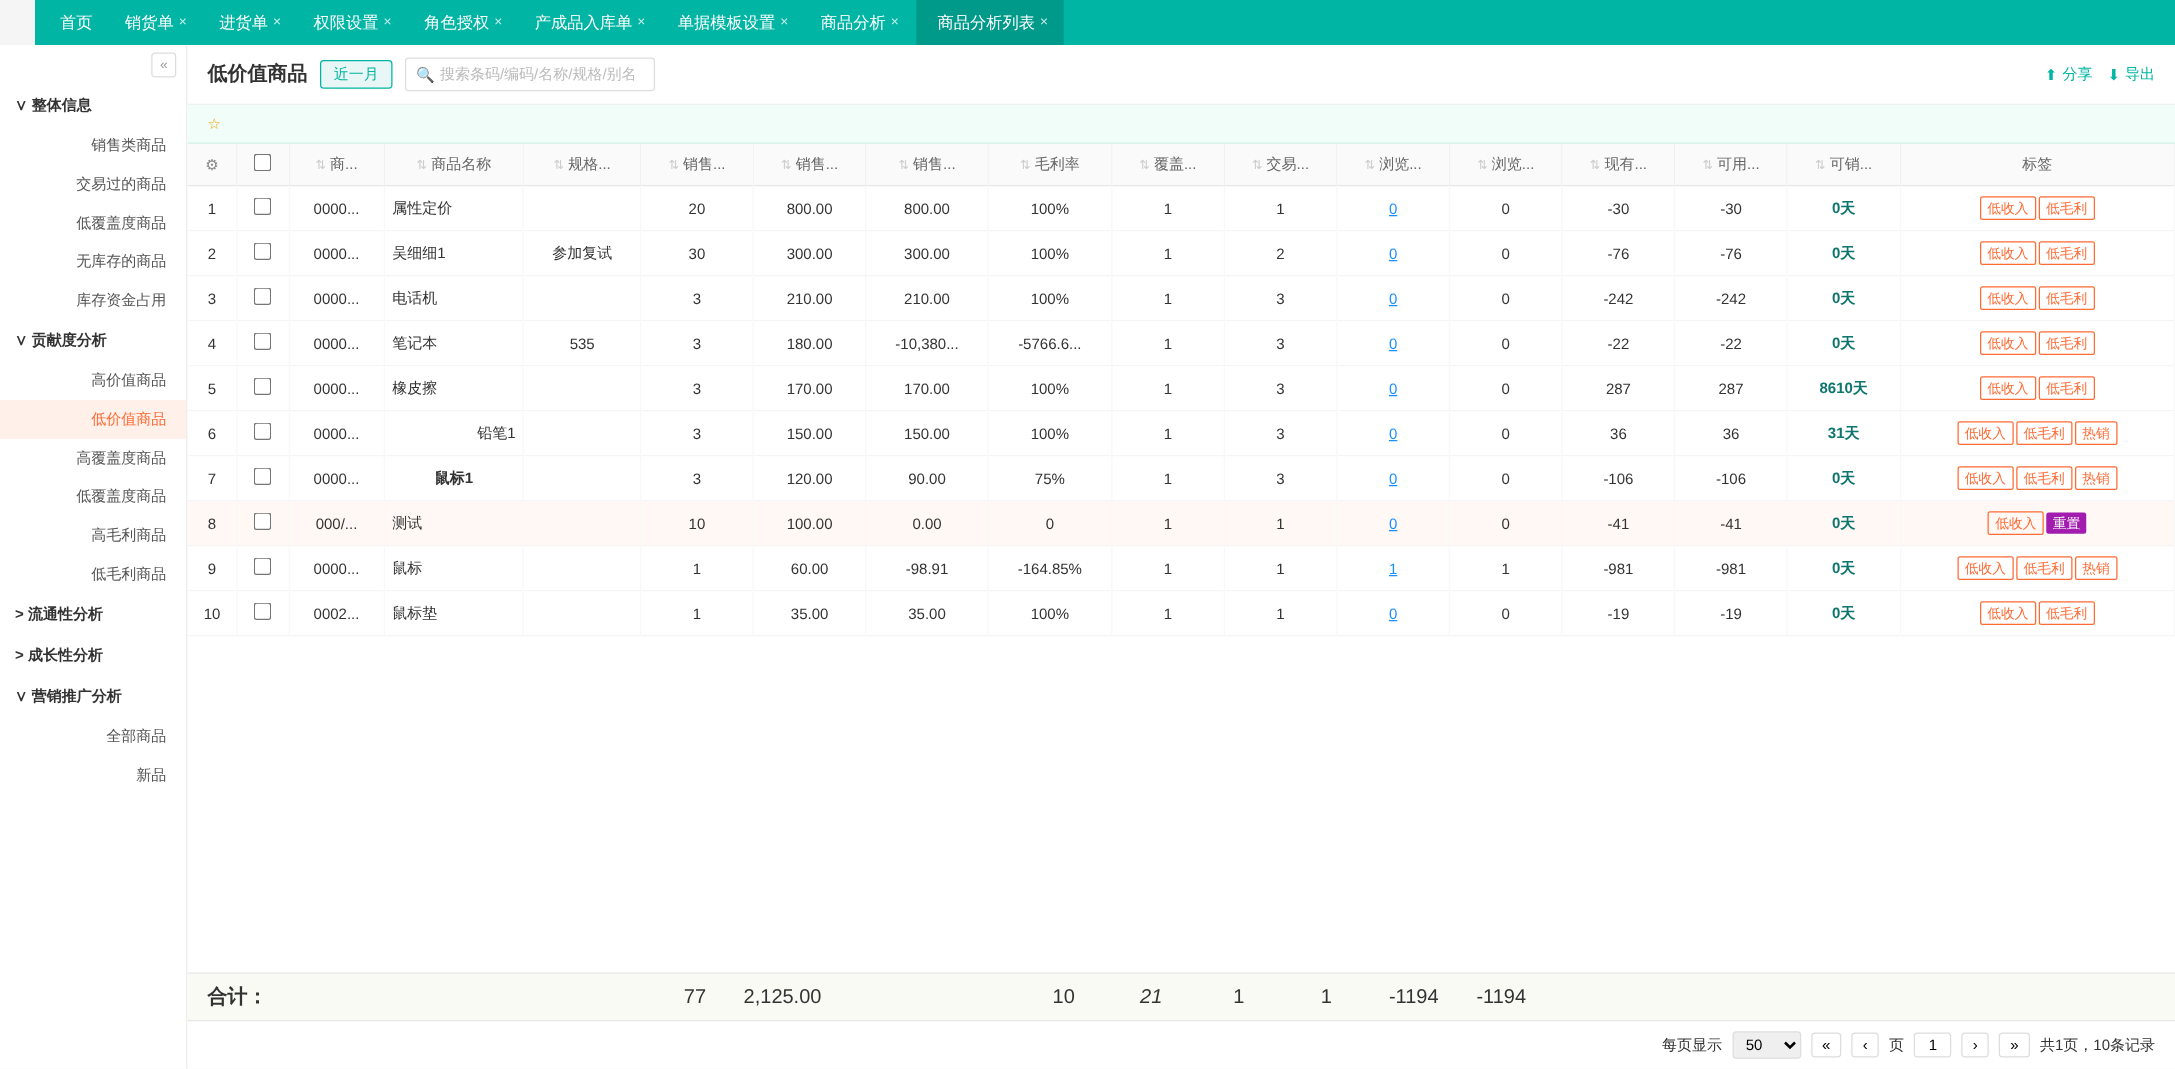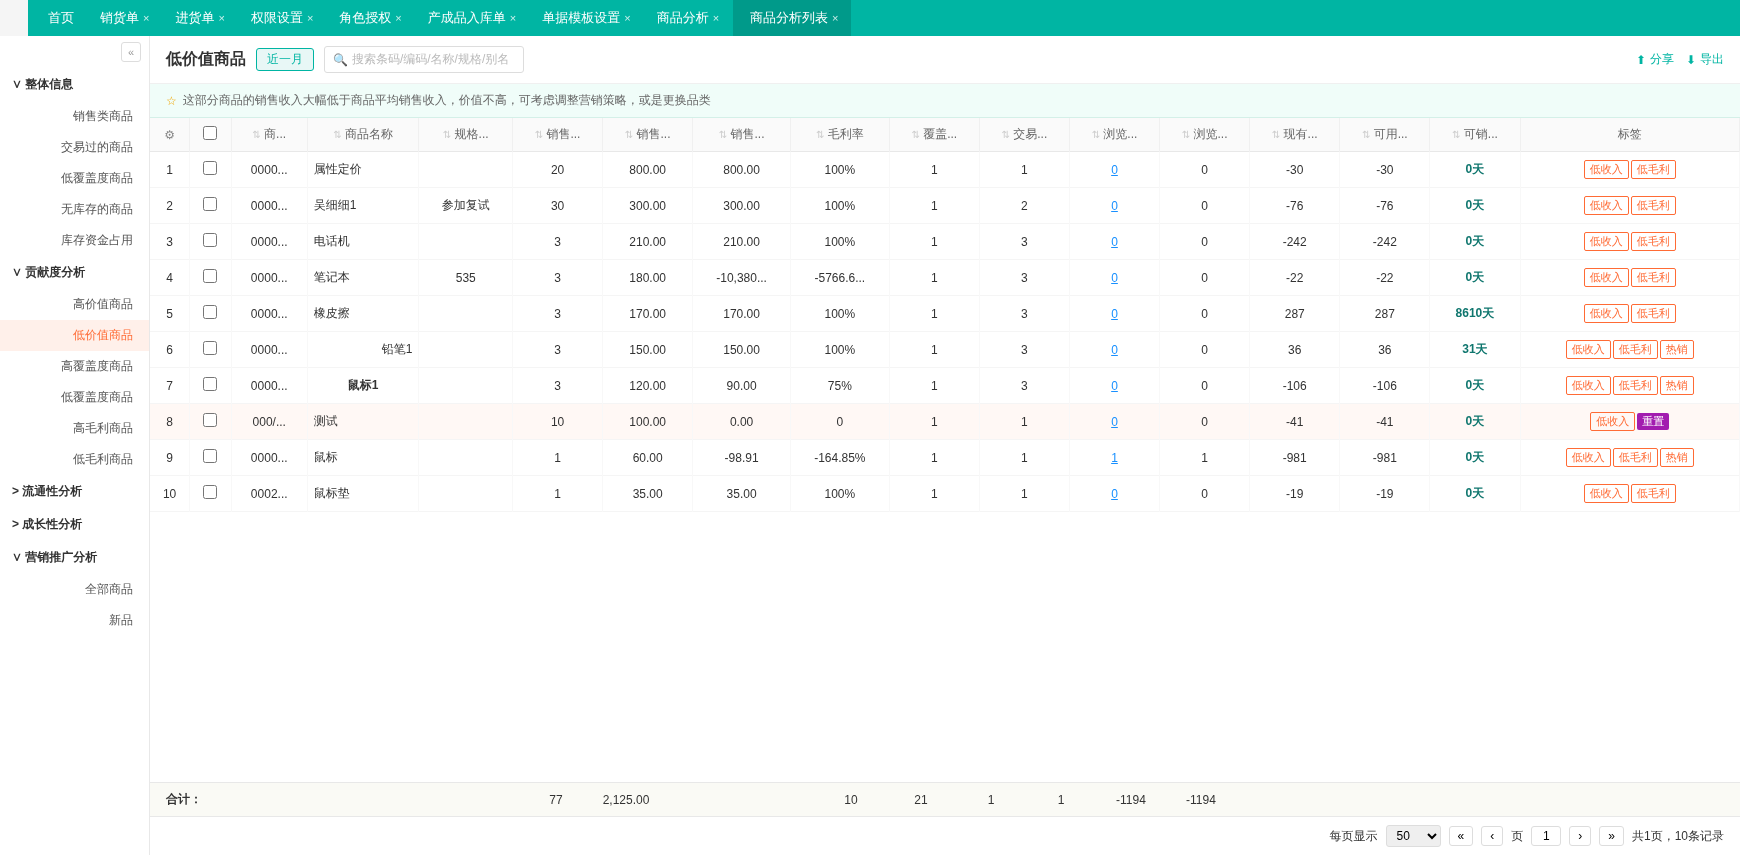--- a/index.html
+++ b/index.html
@@ -180,21 +180,21 @@
     .text-orange { color: #0f766e; font-weight: bold; }
     .text-blue { color: #1890ff; text-decoration: underline; cursor: pointer; }
 
     
     .table-footer {
       border-top: 1px solid #e8e8e8;
       background: #fafaf5;
       padding: 8px 16px;
       display: flex;
       align-items: center;
-      font-size: 12px;
+      font-size: 16px;
       color: #333;
       flex-shrink: 0;
     }
     .footer-totals {
       display: flex;
       gap: 0;
       flex: 1;
     }
     .footer-cell {
       text-align: center;
@@ -313,21 +313,20 @@
         </span>
         <span class="action-btn">
           <span>⬇</span>
           <span>导出</span>
         </span>
       </div>
     </div>
 
     <div class="info-bar">
       <span class="info-icon">☆</span>
-      <span>这部分商品的销售收入大幅低于商品平均销售收入，价值不高，可考虑调整营销策略，或是更换品类</span>
     </div>
 
     <div class="table-container">
       <table>
         <thead>
           <tr>
             <th><span class="gear-icon">⚙</span></th>
             <th><input type="checkbox" class="checkbox" style=""></th>
             <th><span class="sort-icon">⇅</span> 商...</th>
             <th><span class="sort-icon">⇅</span> 商品名称</th>
@@ -544,21 +543,21 @@
     <div class="table-footer">
       <span style="min-width:200px;font-weight:bold;">合计：</span>
       <div class="footer-totals">
         <span class="footer-cell" style="min-width:80px;"></span>
         <span class="footer-cell" style="min-width:80px;"></span>
         <span class="footer-cell" style="min-width:60px;">77</span>
         <span class="footer-cell" style="min-width:80px;">2,125.00</span>
         <span class="footer-cell" style="min-width:80px;"></span>
         <span class="footer-cell" style="min-width:70px;"></span>
         <span class="footer-cell" style="min-width:70px;">10</span>
-        <span class="footer-cell" style="min-width:70px;">21</span>
+        <span class="footer-cell" style="min-width:70px;font-style:italic;">21</span>
         <span class="footer-cell" style="min-width:70px;">1</span>
         <span class="footer-cell" style="min-width:70px;">1</span>
         <span class="footer-cell" style="min-width:70px;">-1194</span>
         <span class="footer-cell" style="min-width:70px;">-1194</span>
       </div>
     </div>
 
     <div class="pagination-bar">
       <span>每页显示</span>
       <select class="page-size-select">

